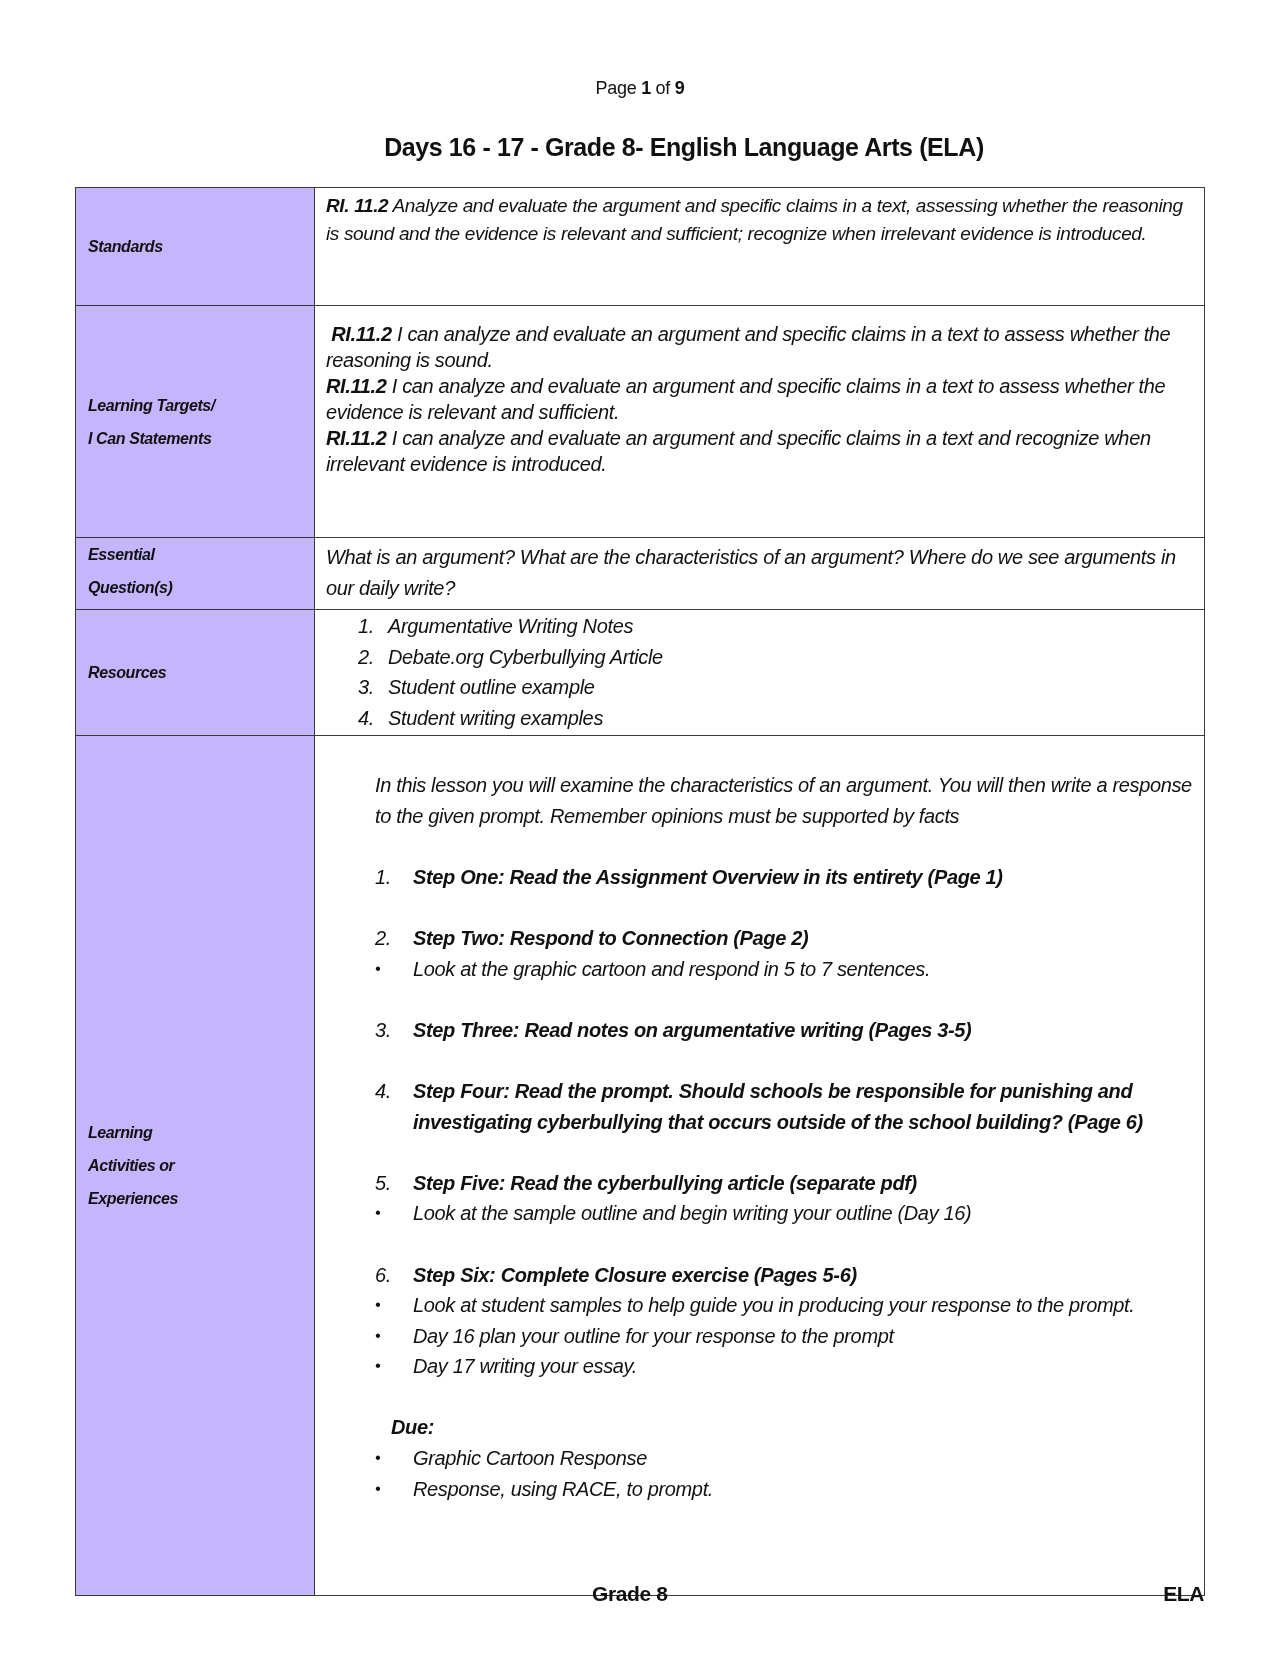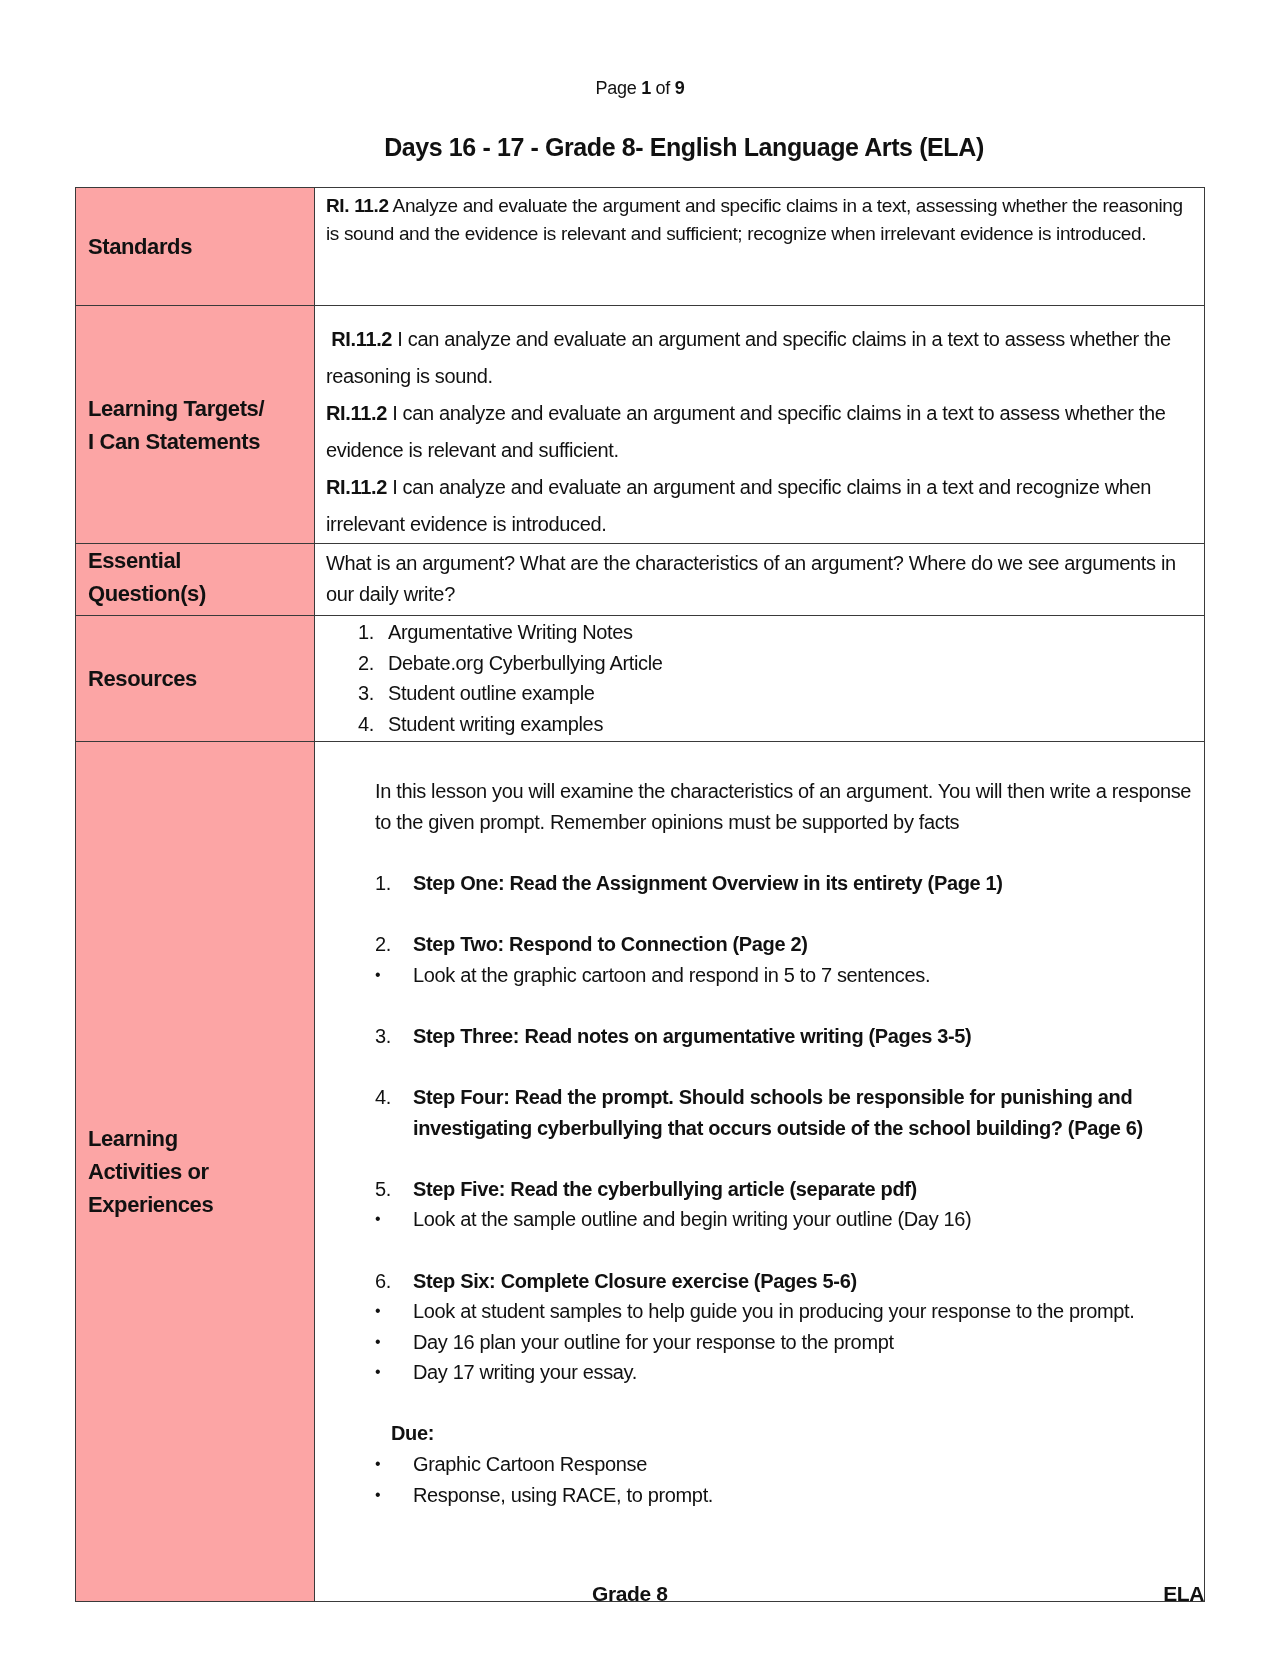--- a/index.html
+++ b/index.html
@@ -5,27 +5,27 @@
   html, body { margin: 0; padding: 0; background: #ffffff; }
   body { width: 1280px; height: 1656px; position: relative; overflow: hidden;
          font-family: "Liberation Sans", sans-serif; color: #111; }
   .page-num { position: absolute; top: 78px; left: 0; width: 1280px; text-align: center;
               font-size: 18px; letter-spacing: -0.3px; }
   .page-num b { font-weight: bold; }
   .title { position: absolute; top: 133px; left: 0; width: 1280px; text-align: center;
            font-size: 25px; font-weight: bold; letter-spacing: -0.4px; padding-left: 44px; }
   .tbl { position: absolute; left: 75px; top: 187px; width: 1130px; border-collapse: collapse;
          table-layout: fixed; }
-  .tbl td { border: 1.5px solid #3a3a3a; vertical-align: middle; padding: 0; }
-  .tbl td.lbl { background: #fca5a5; width: 226px; font-weight: bold; font-size: 22px;
+  .tbl td { border: 1.5px solid #3a3a3a; vertical-align: middle; padding: 0; font-style: italic; }
+  .tbl td.lbl { background: #c4b5fd; width: 226px; font-weight: bold; font-size: 16px;
                 padding-left: 12px; letter-spacing: -0.4px; line-height: 33px; }
   .tbl td.lbl.top { vertical-align: top; }
   .tbl td.val { padding-left: 11px; padding-right: 10px; font-size: 20px; letter-spacing: -0.35px; }
   .std { font-size: 19px !important; line-height: 28px; vertical-align: top !important; padding-top: 4px !important; }
-  .lt { line-height: 37px; vertical-align: top !important; padding-top: 15px !important; }
+  .lt { line-height: 26px; vertical-align: top !important; padding-top: 15px !important; }
   .eq { line-height: 30.5px; vertical-align: top !important; padding-top: 4px !important; }
   .res { vertical-align: top !important; padding-top: 1px !important; line-height: 30.5px; }
   .res ol { margin: 0; padding-left: 0; list-style: none; }
   .res li { display: flex; }
   .res .n { display: inline-block; width: 36px; text-align: right; padding-left: 12px; box-sizing: content-box; }
   .res .t { padding-left: 14px; }
   .act { vertical-align: top !important; padding-left: 60px !important; line-height: 30.6px; }
   .act .para { margin-top: 34px; }
   .step { display: flex; }
   .step .n { width: 38px; flex: none; }

